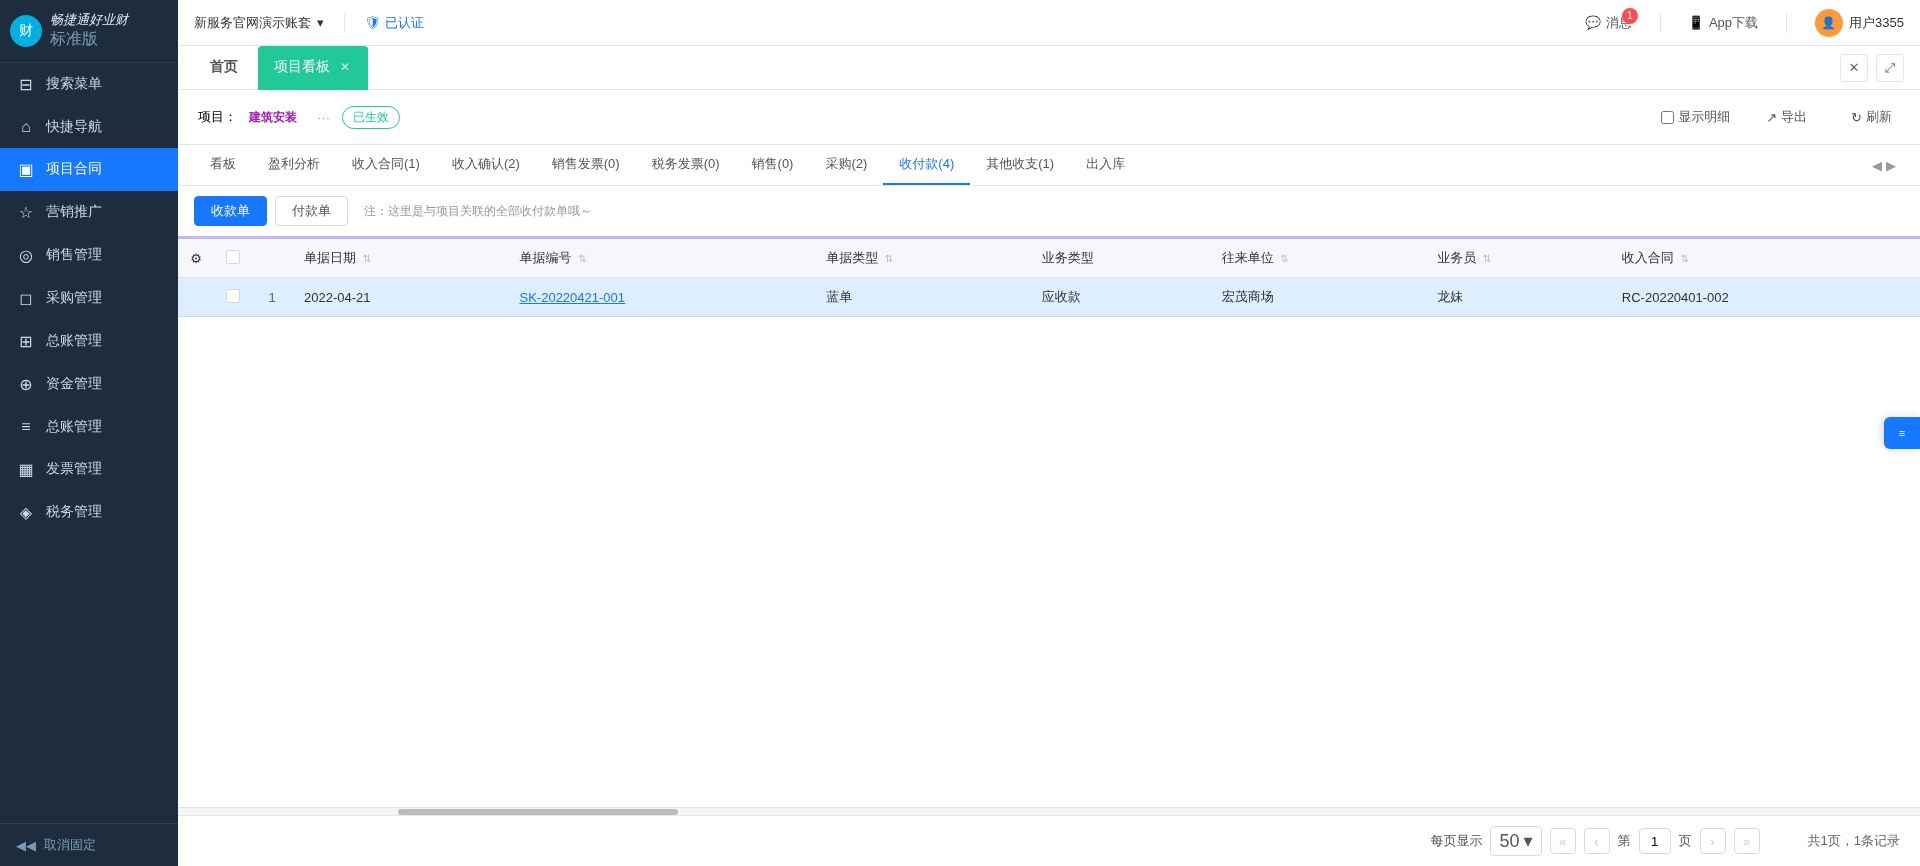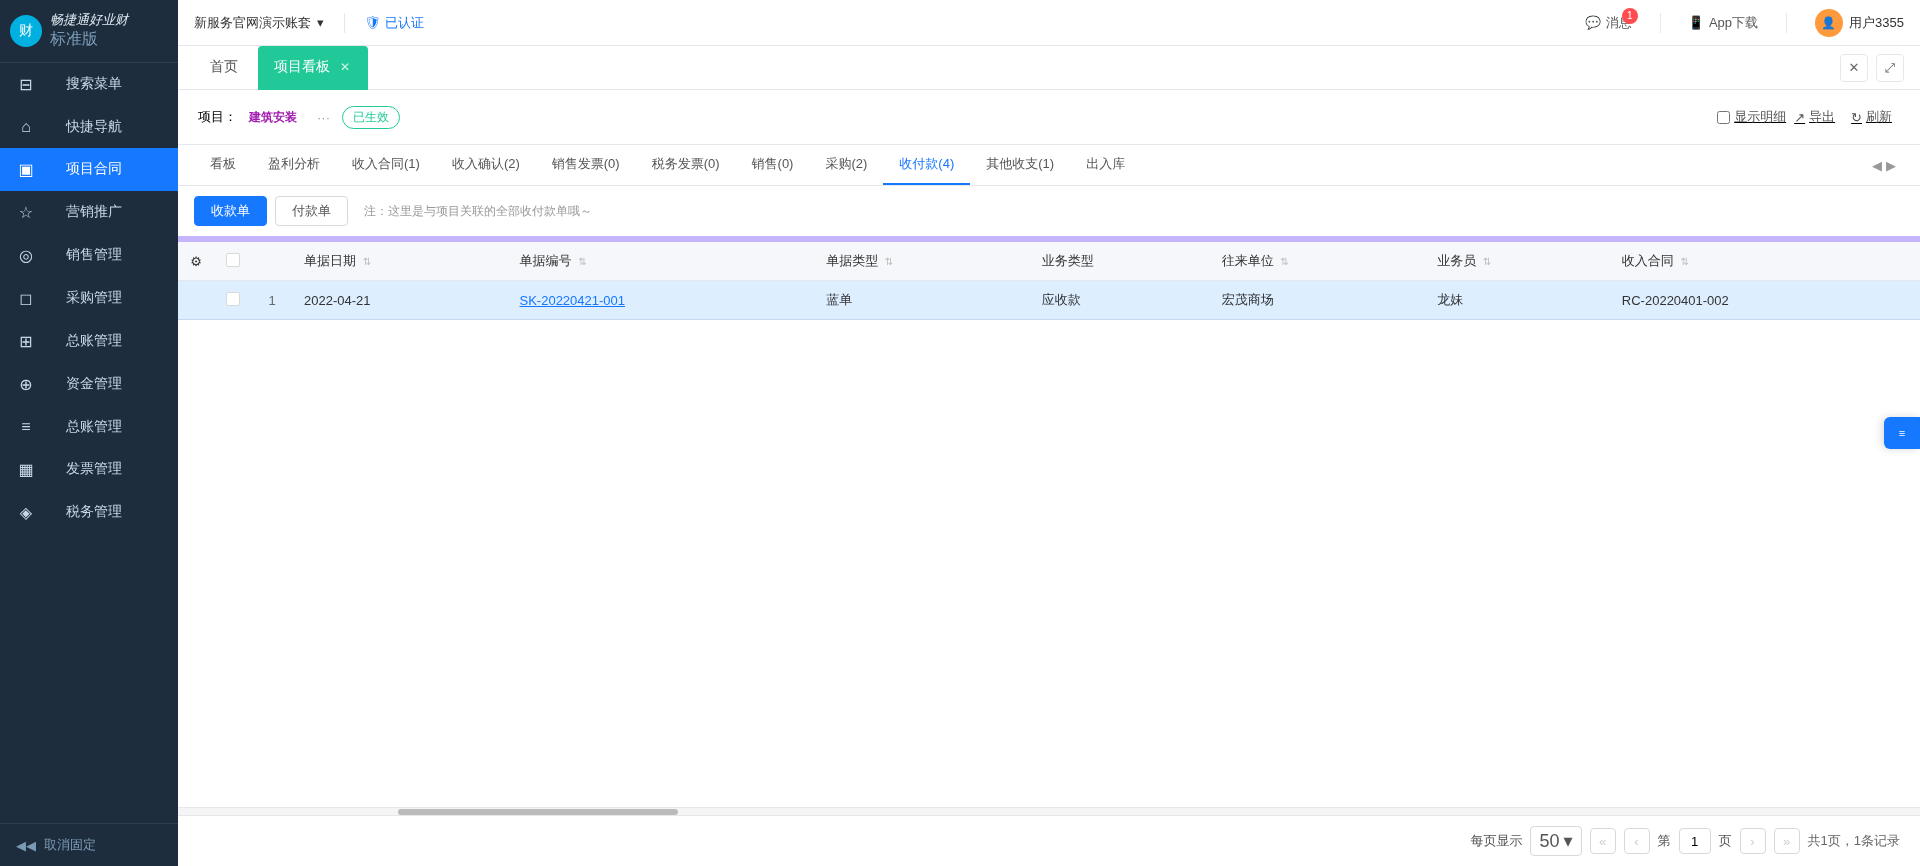--- a/index.html
+++ b/index.html
@@ -54,21 +54,21 @@
       display: flex;
       align-items: center;
       padding: 12px 16px;
       cursor: pointer;
       gap: 10px;
       color: #c8d8e8;
       transition: background 0.15s;
     }
     .sidebar-item.active { background: #1677ff; color: white; }
     .sidebar-item-icon { font-size: 16px; width: 20px; text-align: center; }
-    .sidebar-item-label { font-size: 14px; margin-left: 20px; }
+    .sidebar-item-label { font-size: 14px; }
     .sidebar-footer {
       padding: 12px 16px;
       border-top: 1px solid #2d3f52;
       color: #7a9bb5;
       font-size: 13px;
       cursor: pointer;
       display: flex;
       align-items: center;
       gap: 8px;
     }
@@ -176,21 +176,21 @@
       padding: 0 16px;
       height: 44px;
       display: flex;
       align-items: center;
       gap: 8px;
       cursor: pointer;
       color: #555;
       font-size: 14px;
       border-bottom: 2px solid transparent;
     }
-    .tab-item.home { color: #555; }
+    .tab-item.home { color: #555; font-weight: bold; }
     .tab-item.active-tab {
       background: #20c997;
       color: white;
       border-radius: 4px 4px 0 0;
       border-bottom: 2px solid #20c997;
     }
     .tab-close {
       font-size: 12px;
       color: rgba(255,255,255,0.8);
       cursor: pointer;
@@ -238,22 +238,21 @@
       border: 1px solid #20c997;
       color: #20c997;
       padding: 2px 10px;
       border-radius: 12px;
       font-size: 12px;
     }
     .project-header-right {
       margin-left: auto;
       display: flex;
       align-items: center;
-      gap: 0;
-      text-decoration: underline;
+      gap: 28px;
     }
     .header-checkbox-label {
       display: flex;
       align-items: center;
       gap: 4px;
       font-size: 13px;
       color: #555;
       cursor: pointer;
     }
     .header-btn {
@@ -293,21 +292,21 @@
       cursor: pointer;
       padding: 8px;
     }
 
     
     .subfilter {
       display: flex;
       align-items: center;
       padding: 10px 16px;
       gap: 8px;
-      border-bottom: 6px solid #c4b5fd;
+      border-bottom: 3px solid #c4b5fd;
     }
     .filter-btn {
       padding: 5px 16px;
       border-radius: 4px;
       border: 1px solid transparent;
       cursor: pointer;
       font-size: 13px;
     }
     .filter-btn.active { background: #1677ff; color: white; border-color: #1677ff; }
     .filter-btn.inactive { background: white; color: #555; border: 1px solid #d9d9d9; }
@@ -424,21 +423,21 @@
     }
     .page-nav-btn.disabled { color: #ccc; cursor: not-allowed; }
     .page-num-input {
       width: 32px;
       height: 26px;
       border: 1px solid #d9d9d9;
       border-radius: 4px;
       text-align: center;
       font-size: 13px;
     }
-    .page-total { color: #666; }
+    .page-total { color: #666; margin-left: 40px; }
 
     
     .float-action {
       position: fixed;
       right: 0;
       top: 50%;
       transform: translateY(-50%);
       background: #1677ff;
       color: white;
       width: 36px;

